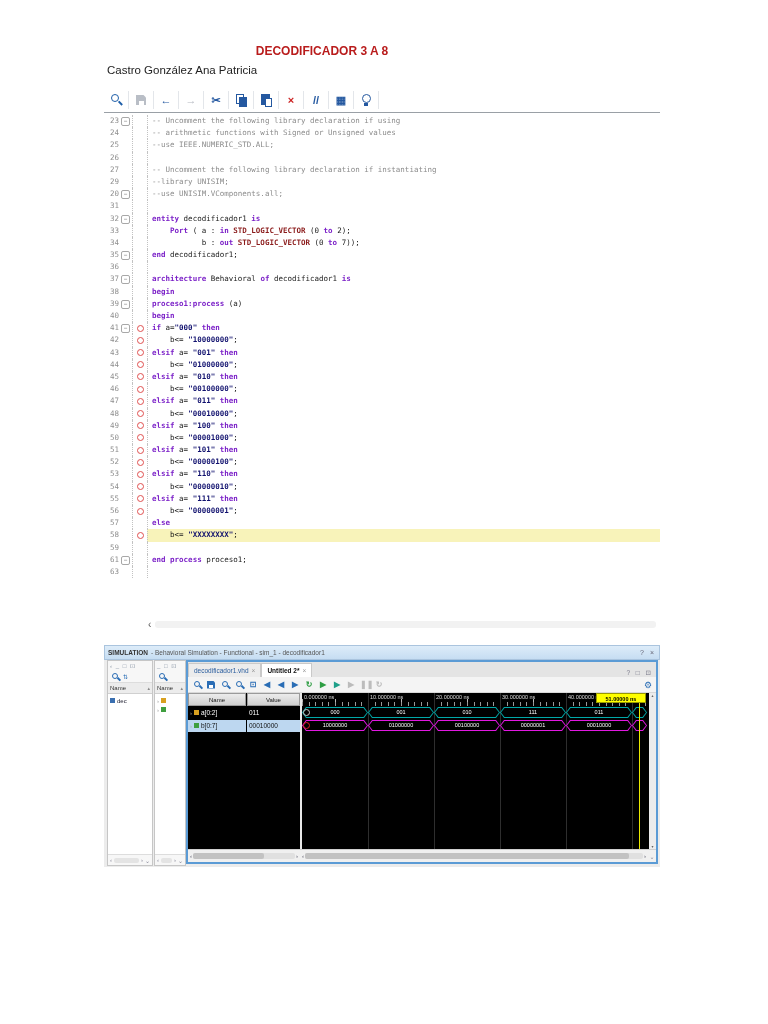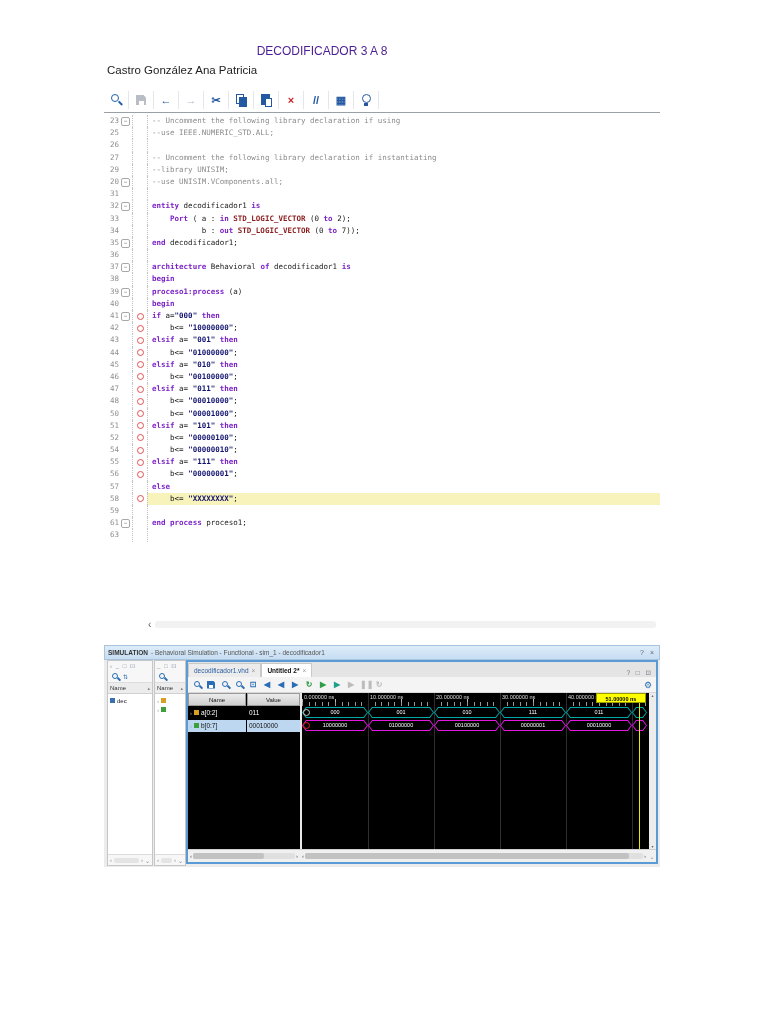--- a/index.html
+++ b/index.html
@@ -1,21 +1,21 @@
 <!DOCTYPE html>
 <html><head>
 <meta charset="utf-8">
 <style>
   html,body{margin:0;padding:0;background:#fff;}
   #canvas{position:relative;width:768px;height:1024px;background:#fff;overflow:hidden;
           font-family:"Liberation Sans",sans-serif;}
 
   
   .doc-title{position:absolute;top:44px;left:0;width:644px;text-align:center;
-             font-size:12px;font-weight:normal;color:#4c1d95;}
+             font-size:12px;font-weight:bold;color:#b91c1c;}
   .doc-author{position:absolute;top:64px;left:107px;font-size:11.5px;color:#222;text-align:right;}
 
   
   .top-toolbar{position:absolute;top:90px;left:104px;height:20px;display:flex;align-items:center;}
   .top-toolbar .cell{width:24px;height:18px;display:flex;align-items:center;justify-content:center;
                      border-right:1px solid #e3e6ea;}
   .ic{position:relative;display:inline-block;width:14px;height:14px;text-align:center;
       font-size:11px;line-height:14px;font-weight:bold;}
   .ic.sm{width:10px;height:10px;font-size:8px;line-height:10px;}
   .ic-glyph{}
@@ -199,20 +199,26 @@
 
   <div class="editor" id="code-editor">
     <div id="code-lines">
         <div class="cl">
           <span class="ln">23</span>
           <span class="foldc"><span class="fold-box"></span></span>
           <span class="bpc"></span>
           <span class="codec"><span class="t-com">-- Uncomment the following library declaration if using</span></span>
         </div>
         <div class="cl">
+          <span class="ln">24</span>
+          <span class="foldc"></span>
+          <span class="bpc"></span>
+          <span class="codec"><span class="t-com">-- arithmetic functions with Signed or Unsigned values</span></span>
+        </div>
+        <div class="cl">
           <span class="ln">25</span>
           <span class="foldc"></span>
           <span class="bpc"></span>
           <span class="codec"><span class="t-com">--use IEEE.NUMERIC_STD.ALL;</span></span>
         </div>
         <div class="cl">
           <span class="ln">26</span>
           <span class="foldc"></span>
           <span class="bpc"></span>
           <span class="codec"></span>
@@ -337,36 +343,48 @@
           <span class="bpc"><span class="bp-dot"></span></span>
           <span class="codec"><span class="t-kw">elsif </span><span class="t-id">a= </span><span class="t-str">"011" </span><span class="t-kw">then</span></span>
         </div>
         <div class="cl">
           <span class="ln">48</span>
           <span class="foldc"></span>
           <span class="bpc"><span class="bp-dot"></span></span>
           <span class="codec"><span class="t-id">    b&lt;= </span><span class="t-str">"00010000"</span><span class="t-id">;</span></span>
         </div>
         <div class="cl">
+          <span class="ln">49</span>
+          <span class="foldc"></span>
+          <span class="bpc"><span class="bp-dot"></span></span>
+          <span class="codec"><span class="t-kw">elsif </span><span class="t-id">a= </span><span class="t-str">"100" </span><span class="t-kw">then</span></span>
+        </div>
+        <div class="cl">
           <span class="ln">50</span>
           <span class="foldc"></span>
           <span class="bpc"><span class="bp-dot"></span></span>
           <span class="codec"><span class="t-id">    b&lt;= </span><span class="t-str">"00001000"</span><span class="t-id">;</span></span>
         </div>
         <div class="cl">
           <span class="ln">51</span>
           <span class="foldc"></span>
           <span class="bpc"><span class="bp-dot"></span></span>
           <span class="codec"><span class="t-kw">elsif </span><span class="t-id">a= </span><span class="t-str">"101" </span><span class="t-kw">then</span></span>
         </div>
         <div class="cl">
           <span class="ln">52</span>
           <span class="foldc"></span>
           <span class="bpc"><span class="bp-dot"></span></span>
           <span class="codec"><span class="t-id">    b&lt;= </span><span class="t-str">"00000100"</span><span class="t-id">;</span></span>
+        </div>
+        <div class="cl">
+          <span class="ln">53</span>
+          <span class="foldc"></span>
+          <span class="bpc"><span class="bp-dot"></span></span>
+          <span class="codec"><span class="t-kw">elsif </span><span class="t-id">a= </span><span class="t-str">"110" </span><span class="t-kw">then</span></span>
         </div>
         <div class="cl">
           <span class="ln">54</span>
           <span class="foldc"></span>
           <span class="bpc"><span class="bp-dot"></span></span>
           <span class="codec"><span class="t-id">    b&lt;= </span><span class="t-str">"00000010"</span><span class="t-id">;</span></span>
         </div>
         <div class="cl">
           <span class="ln">55</span>
           <span class="foldc"></span>

